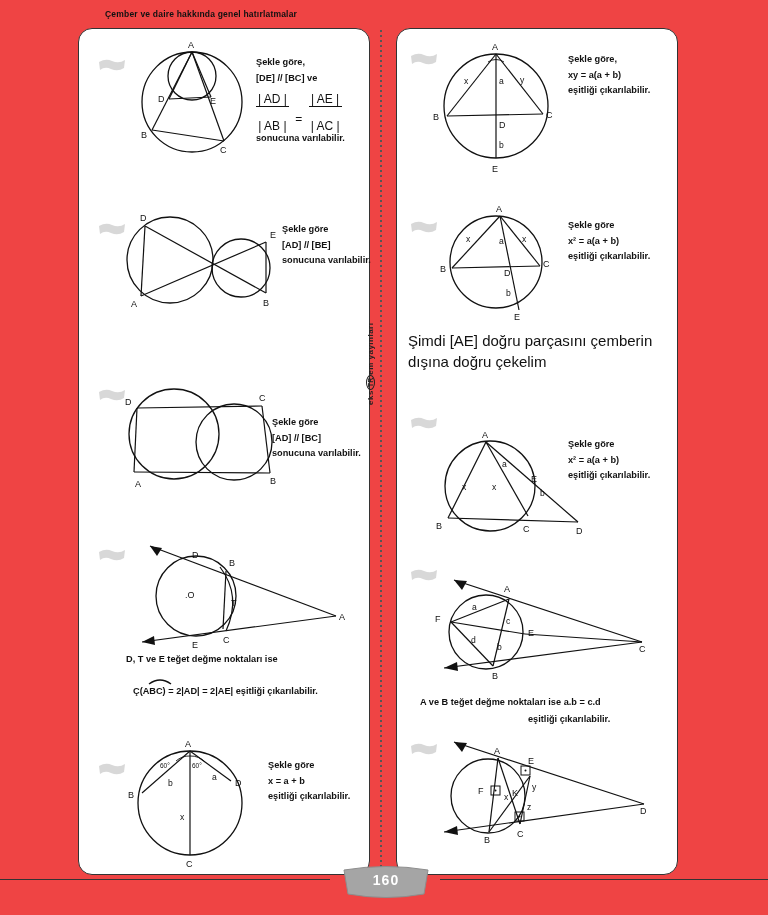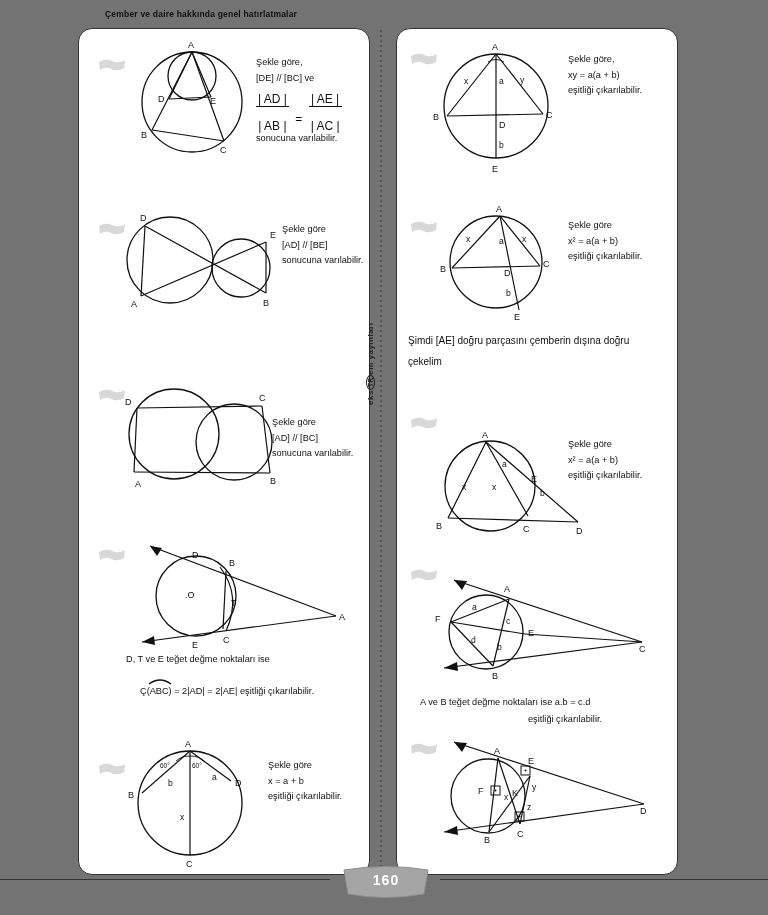--- a/index.html
+++ b/index.html
@@ -1,18 +1,18 @@
 <!DOCTYPE html>
 <html><head>
 <meta charset="utf-8">
 <style>
   html,body{margin:0;padding:0;background:#fff;}
   body{width:768px;height:915px;position:relative;
        font-family:"Liberation Sans","DejaVu Sans",sans-serif;color:#1a1a1a;}
-  #page{position:absolute;left:0;top:0;width:768px;height:915px;overflow:hidden;background:#737373;}
+  #page{position:absolute;left:0;top:0;width:768px;height:915px;overflow:hidden;background:#ef4444;}
 
   .hdr{position:absolute;left:105px;top:9px;font-size:8.5px;font-weight:bold;letter-spacing:.2px;color:#111;}
 
   .panel-col{position:absolute;border:1.3px solid #333;border-radius:14px;background:#fff;}
   #colL{left:78px;top:28px;width:290px;height:845px;}
   #colR{left:396px;top:28px;width:280px;height:845px;}
 
   .vdots{position:absolute;left:380px;top:30px;width:2px;height:840px;
          background:repeating-linear-gradient(to bottom,#555 0 2px,transparent 2px 5px);}
   .vtext{position:absolute;left:366px;top:405px;width:120px;font-size:8px;font-weight:bold;color:#222;
@@ -20,22 +20,22 @@
 
   .hline{position:absolute;height:1.2px;background:#333;}
   #hl1{left:0px;top:879px;width:330px;}
   #hl2{left:440px;top:879px;width:328px;}
   .pagebadge{position:absolute;left:340px;top:866px;width:92px;height:34px;}
   .pagenum{position:absolute;left:340px;top:872px;width:92px;text-align:center;
            font-size:14px;font-weight:bold;color:#fff;letter-spacing:1px;}
 
   .flag{position:absolute;width:28px;height:14px;opacity:.55;}
 
-  .txt{position:absolute;font-size:9.2px;line-height:15.5px;color:#111;white-space:pre-line;}
-  .para{position:absolute;font-size:10px;line-height:21px;color:#111;}
+  .txt{position:absolute;font-size:9.2px;line-height:15.5px;color:#111;white-space:pre-line;font-weight:bold;}
+  .para{position:absolute;font-size:15px;line-height:21px;color:#111;}
   .fig{position:absolute;}
 
   .frac{position:absolute;font-size:12px;color:#111;}
   .frac .n{display:block;text-align:center;padding:0 2px;}
   .frac .d{display:block;text-align:center;border-top:1px solid #111;padding:12px 2px;}
   .fwrap{display:inline-block;vertical-align:middle;}
   .feq{display:inline-block;vertical-align:middle;padding:0 3px;}
   svg{display:block;overflow:visible;}
   svg text{font-family:"Liberation Sans","DejaVu Sans",sans-serif;fill:#111;}
 </style>
@@ -142,21 +142,21 @@
     <text x="101" y="68" font-size="9">T</text>
     <text x="209" y="82" font-size="9">A</text>
     <text x="55" y="60" font-size="9">.O</text>
     <text x="62" y="110" font-size="9">E</text>
     <text x="93" y="105" font-size="9">C</text>
   </svg>
   <div class="txt" style="left:126px;top:652px;">D, T ve E teğet değme noktaları ise</div>
   <svg class="fig" style="left:147px;top:676px;" width="26" height="9">
     <path d="M2,8 Q13,0 24,8" fill="none" stroke="#111" stroke-width="1.4"></path>
   </svg>
-  <div class="txt" style="left:140px;top:684px;">Ç(ABC) = 2|AD| = 2|AE|  eşitliği çıkarılabilir.</div>
+  <div class="txt" style="left:133px;top:684px;">Ç(ABC) = 2|AD| = 2|AE|  eşitliği çıkarılabilir.</div>
 
   <svg class="flag" style="left:98px;top:762px;" viewBox="0 0 28 14">
     <path d="M1,4 Q8,0 14,3 Q21,6 27,2 L26,10 Q20,14 13,11 Q7,8 2,12 Z" fill="#b8b8b8"></path>
   </svg>
   <svg class="fig" style="left:128px;top:738px;" width="125" height="130">
     <circle cx="62" cy="65" r="52" fill="none" stroke="#111" stroke-width="1.3"></circle>
     <line x1="62" y1="13" x2="14" y2="55" stroke="#111" stroke-width="1.2"></line>
     <line x1="62" y1="13" x2="103" y2="43" stroke="#111" stroke-width="1.2"></line>
     <line x1="62" y1="13" x2="62" y2="117" stroke="#111" stroke-width="1.2"></line>
     <path d="M48,23 A20,20 0 0 1 62,18" fill="none" stroke="#111" stroke-width=".9"></path>

